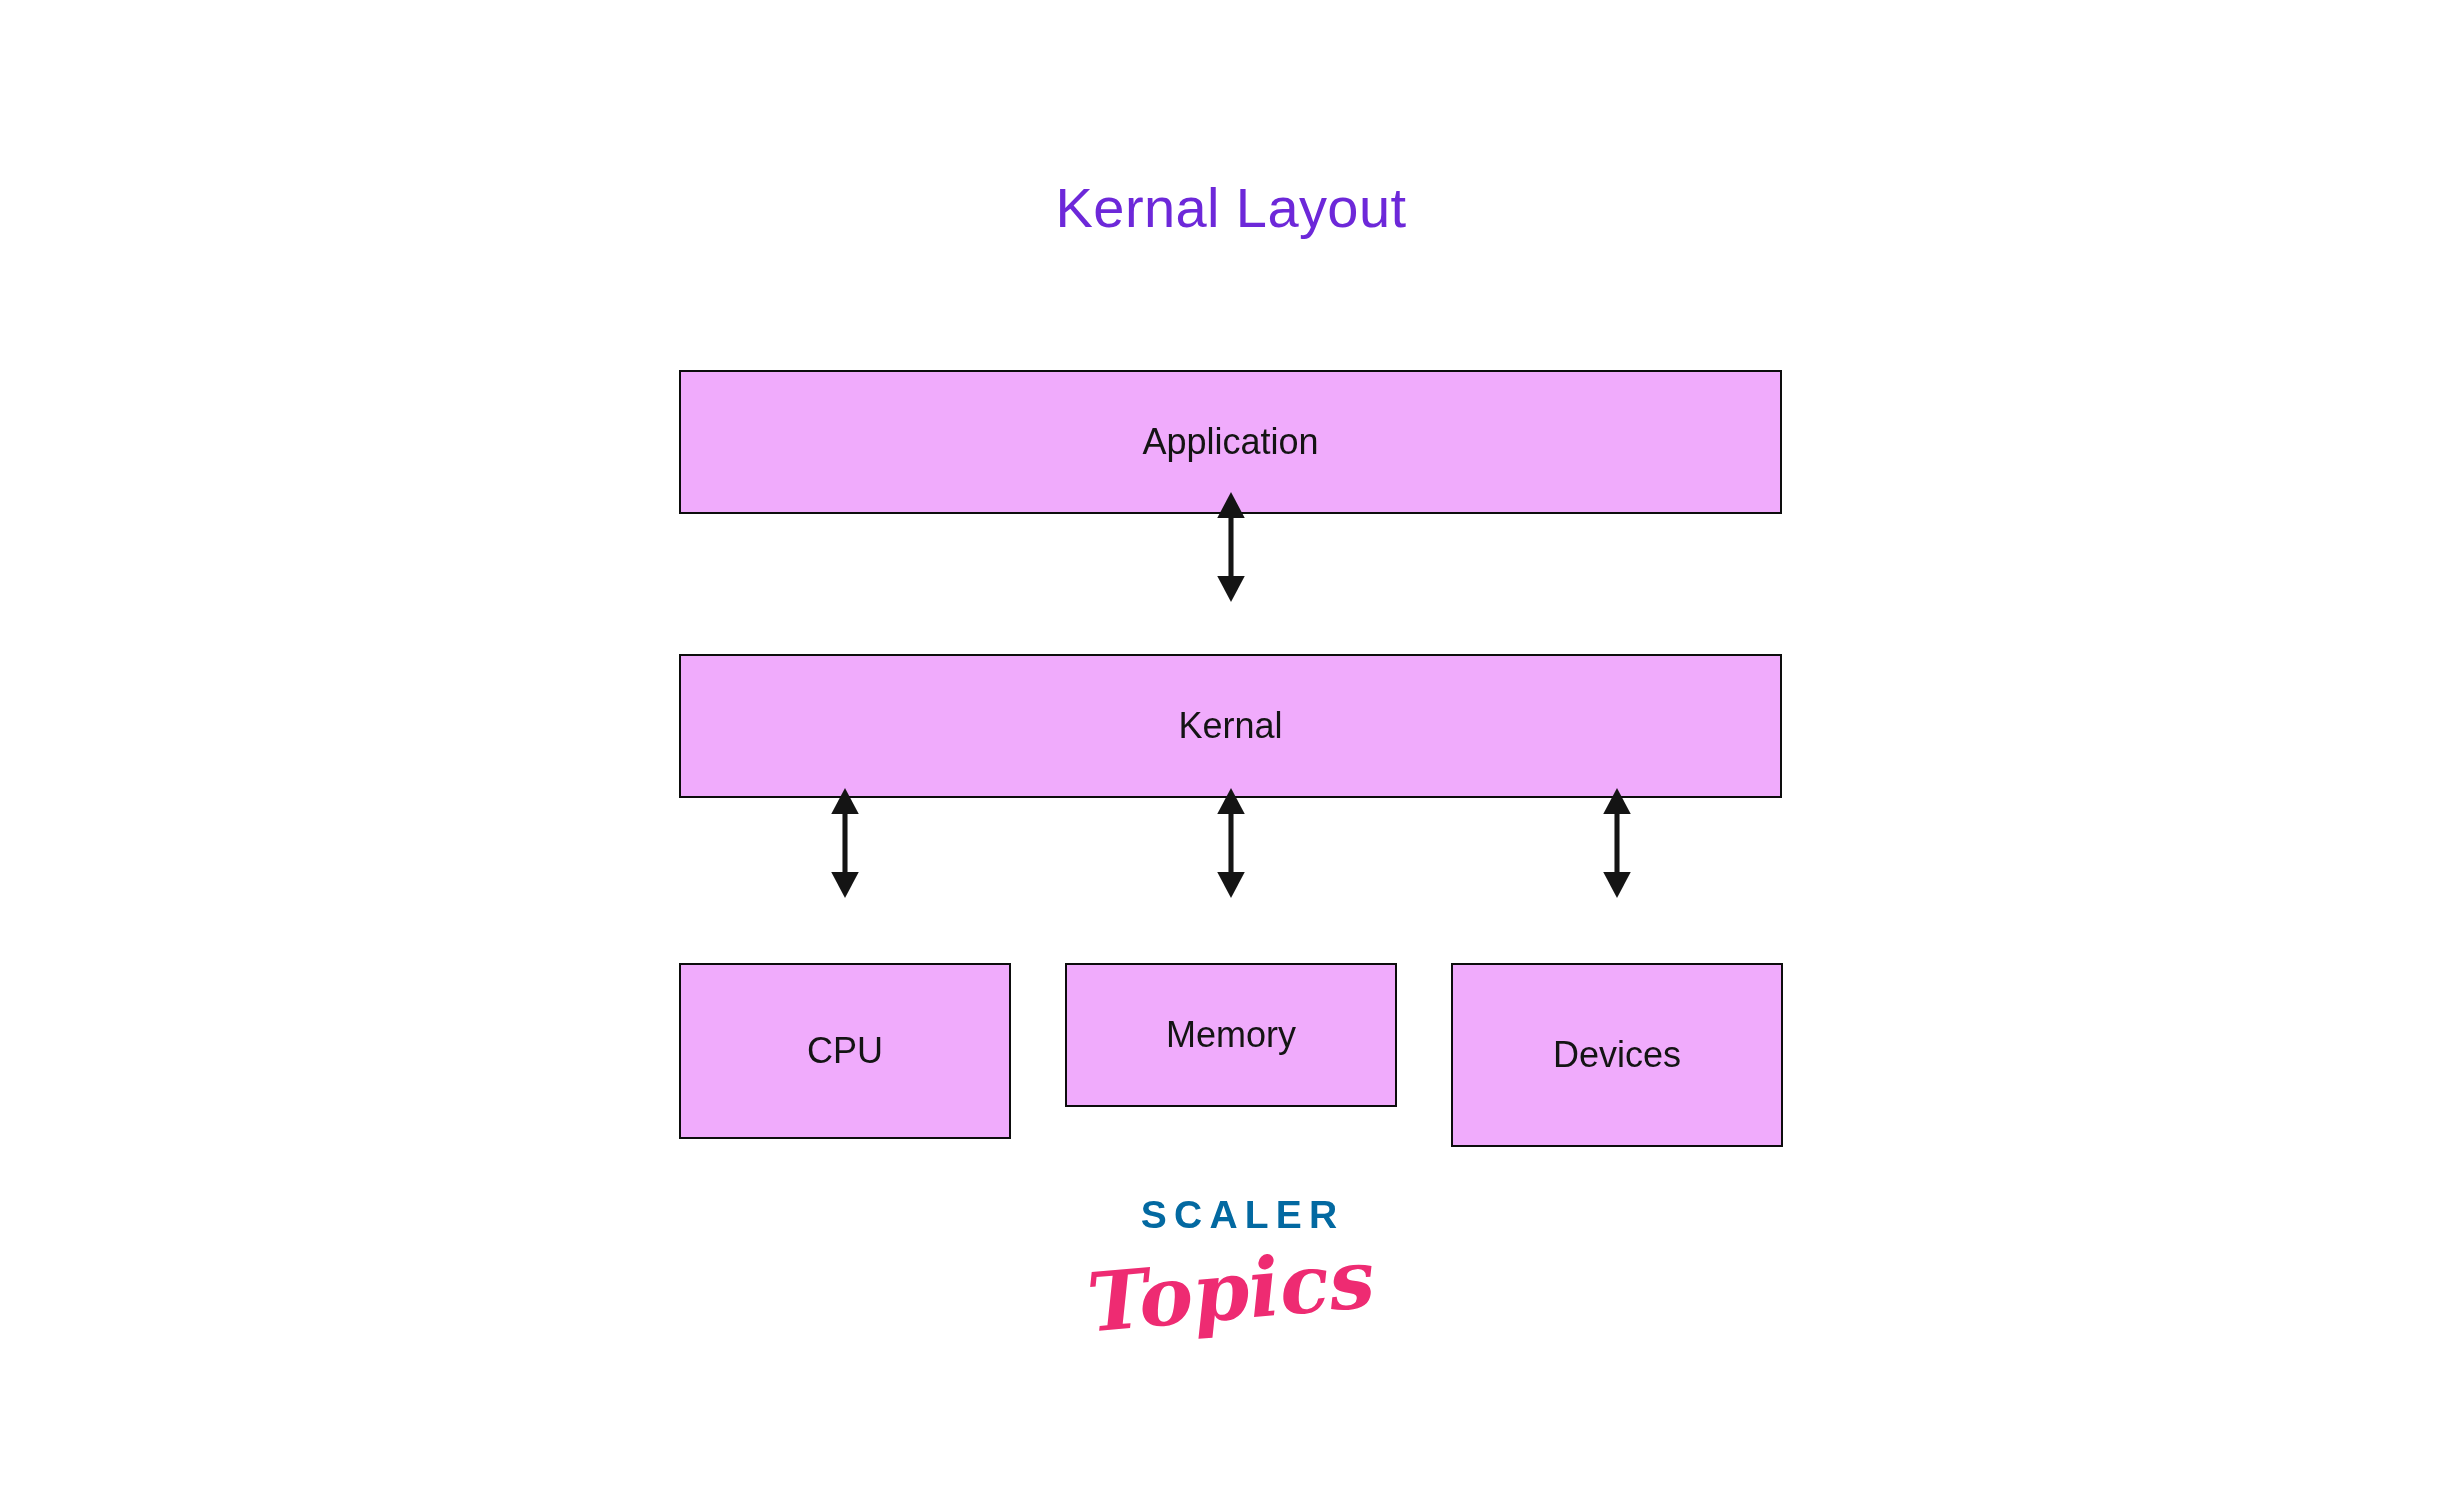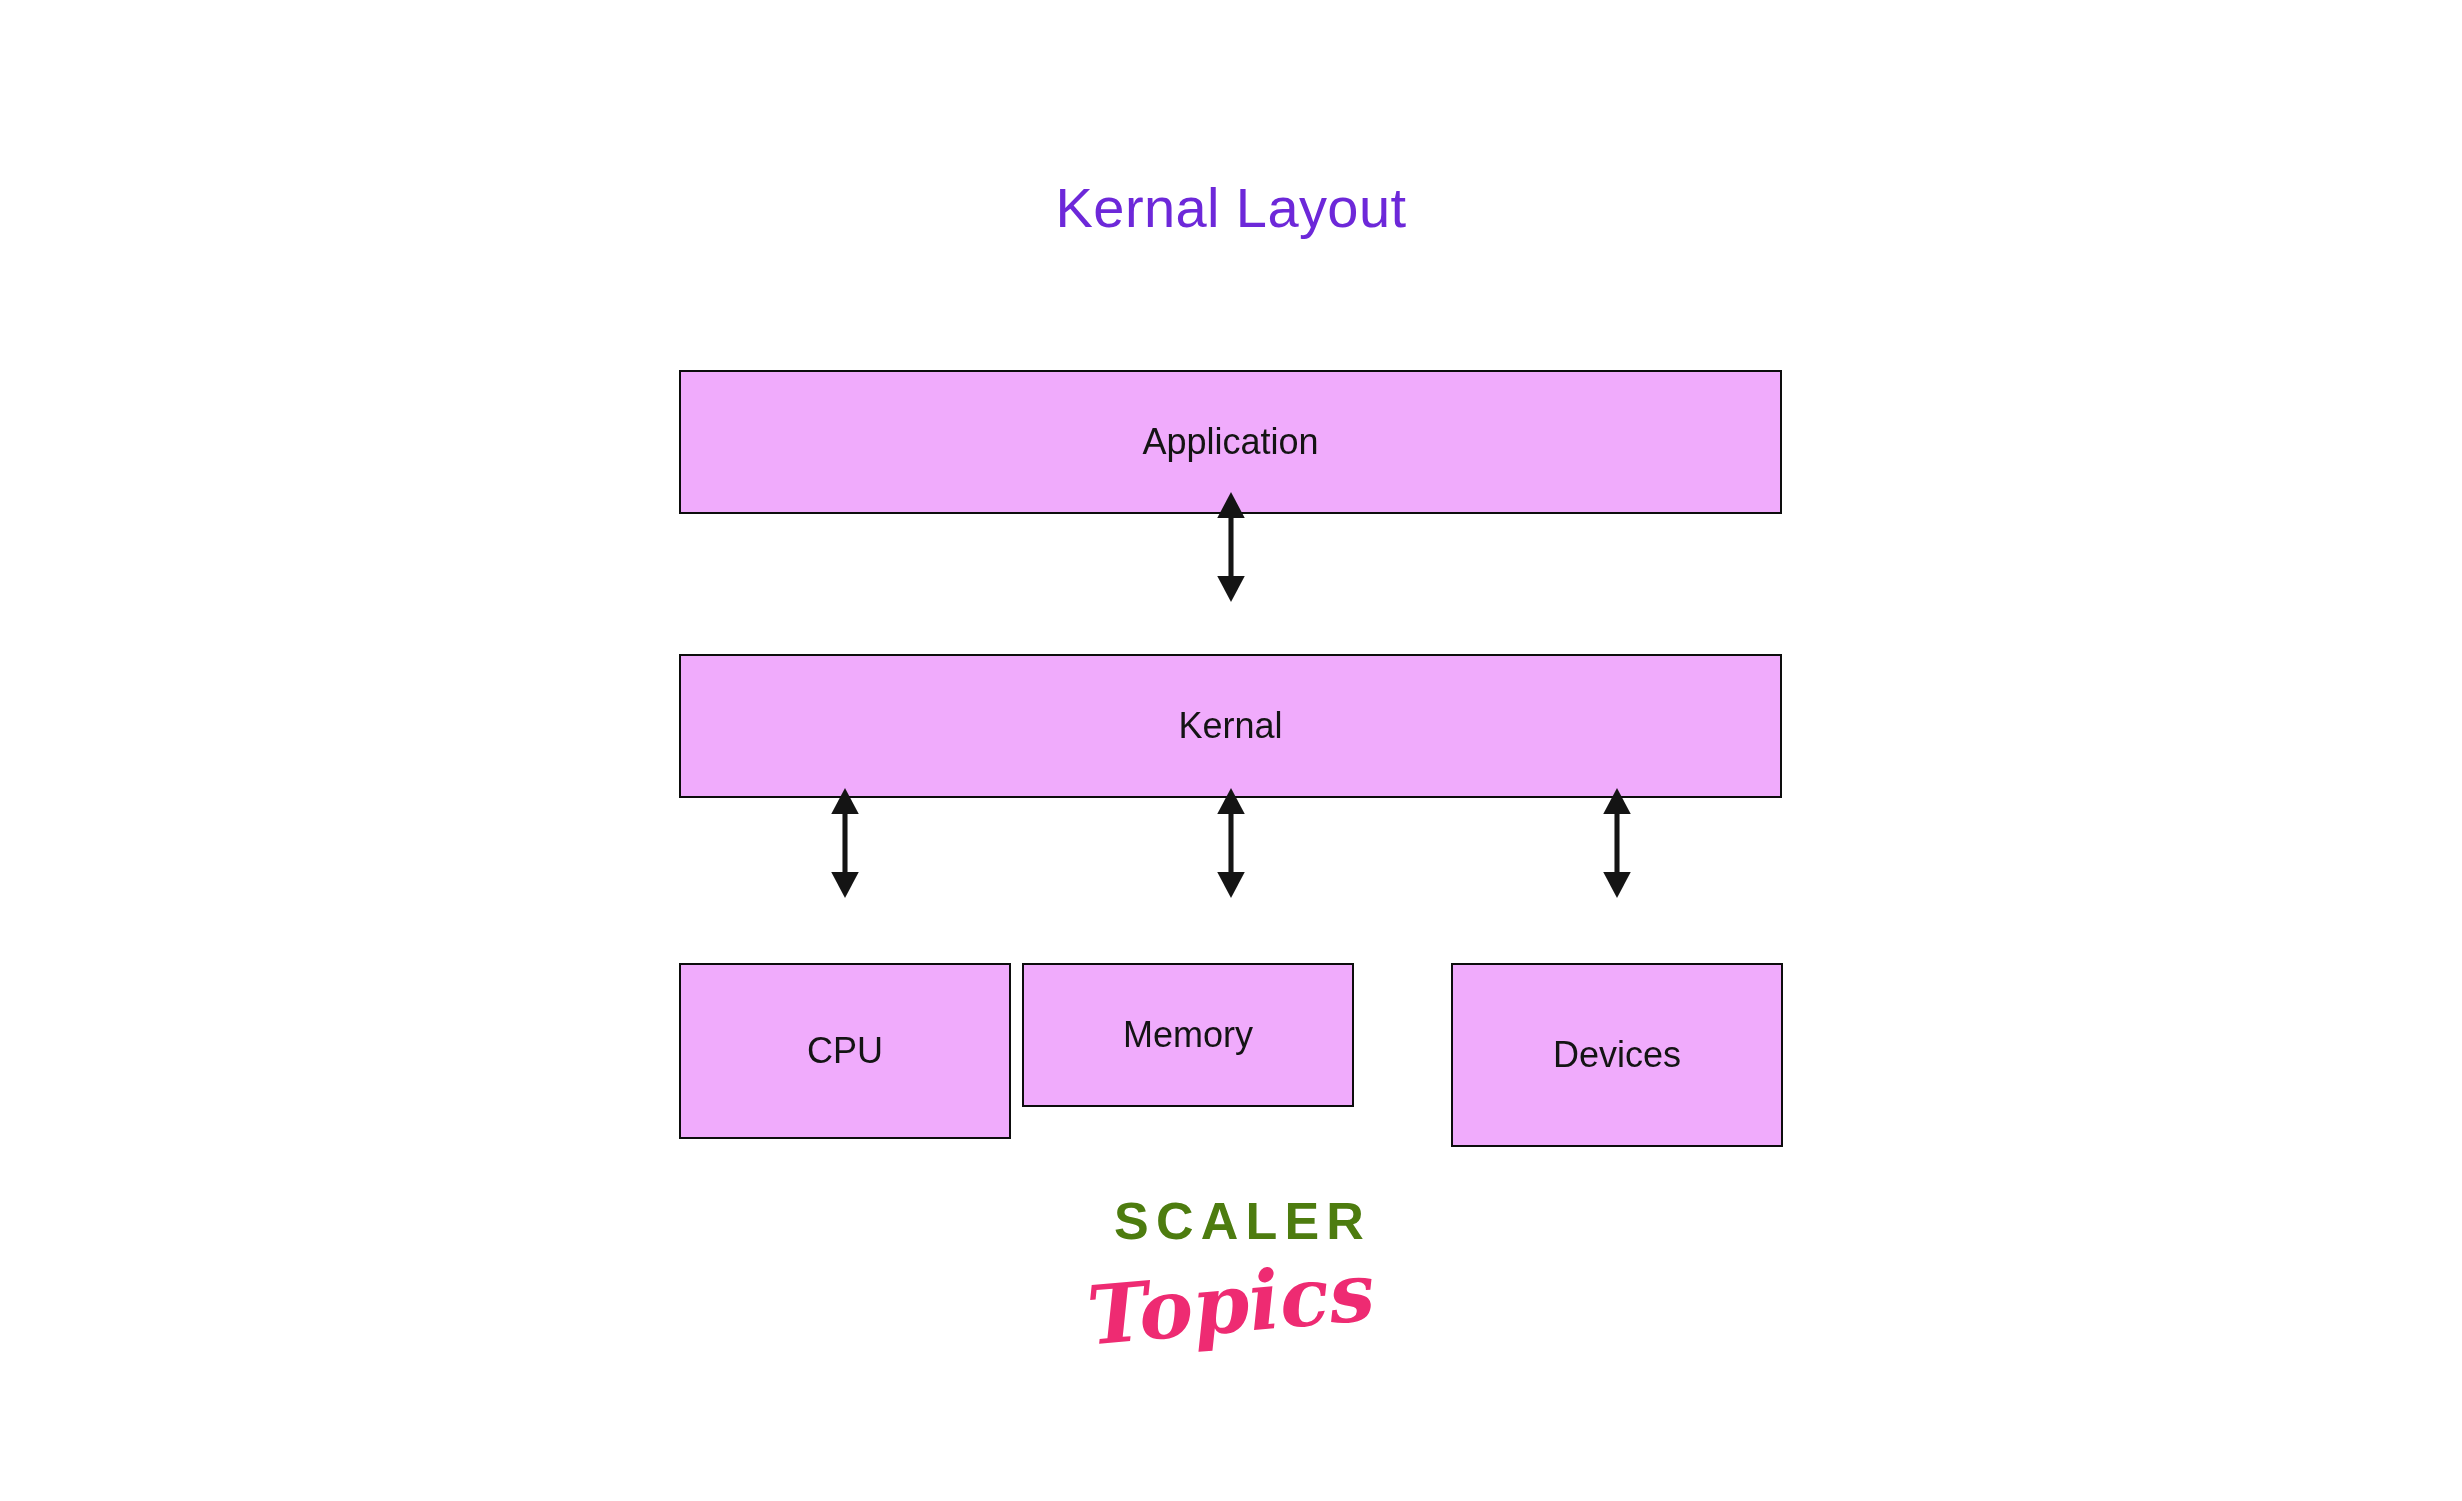--- a/index.html
+++ b/index.html
@@ -35,21 +35,21 @@
     display: flex;
     align-items: center;
     justify-content: center;
     font-size: 36px;
     color: #141414;
     margin-top: 36px;
   }
   .box-application { left: 679px;  top: 334px;  width: 1103px; height: 144px; }
   .box-kernal      { left: 679px;  top: 618px;  width: 1103px; height: 144px; }
   .box-cpu         { left: 679px;  top: 927px; width: 332px;  height: 176px; }
-  .box-memory      { left: 1022px; top: 927px; width: 332px;  height: 144px; }
+  .box-memory      { left: 1065px; top: 927px; width: 332px;  height: 144px; }
   .box-devices     { left: 1451px; top: 927px; width: 332px;  height: 184px; }
 
   .arrow {
     position: absolute;
     width: 32px;
     height: 110px;
   }
   .arrow-app-kernal     { left: 1215px; top: 492px; }
   .arrow-kernal-cpu     { left: 829px; top: 788px; }
   .arrow-kernal-memory  { left: 1215px; top: 788px; }
@@ -57,25 +57,25 @@
   .arrow svg { display: block; width: 100%; height: 100%; }
 
   .logo {
     position: absolute;
     left: 0;
     top: 1195px;
     width: 2462px;
     text-align: center;
   }
   .logo-brand {
-    font-size: 52px;
+    font-size: 39px;
     line-height: 1;
     font-weight: 800;
     letter-spacing: 7.2px;
-    color: #4d7c0f;
+    color: #0369a1;
     text-indent: 7.2px; 
     padding-left: 16px;
   }
   .logo-product {
     margin-top: 4.3px;
     font-family: "DejaVu Serif", serif;
     font-style: italic;
     font-weight: 700;
     font-size: 81px;
     line-height: 1.3;

